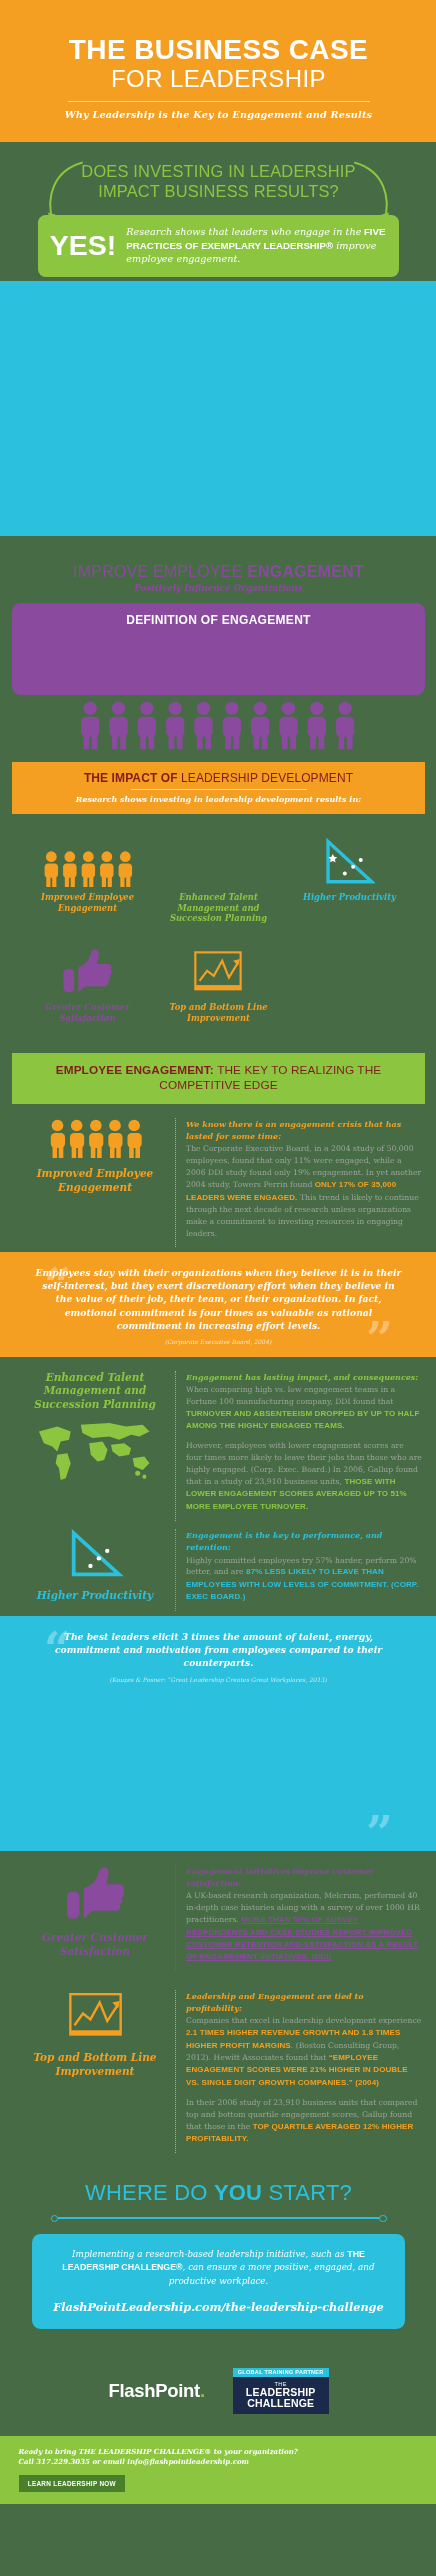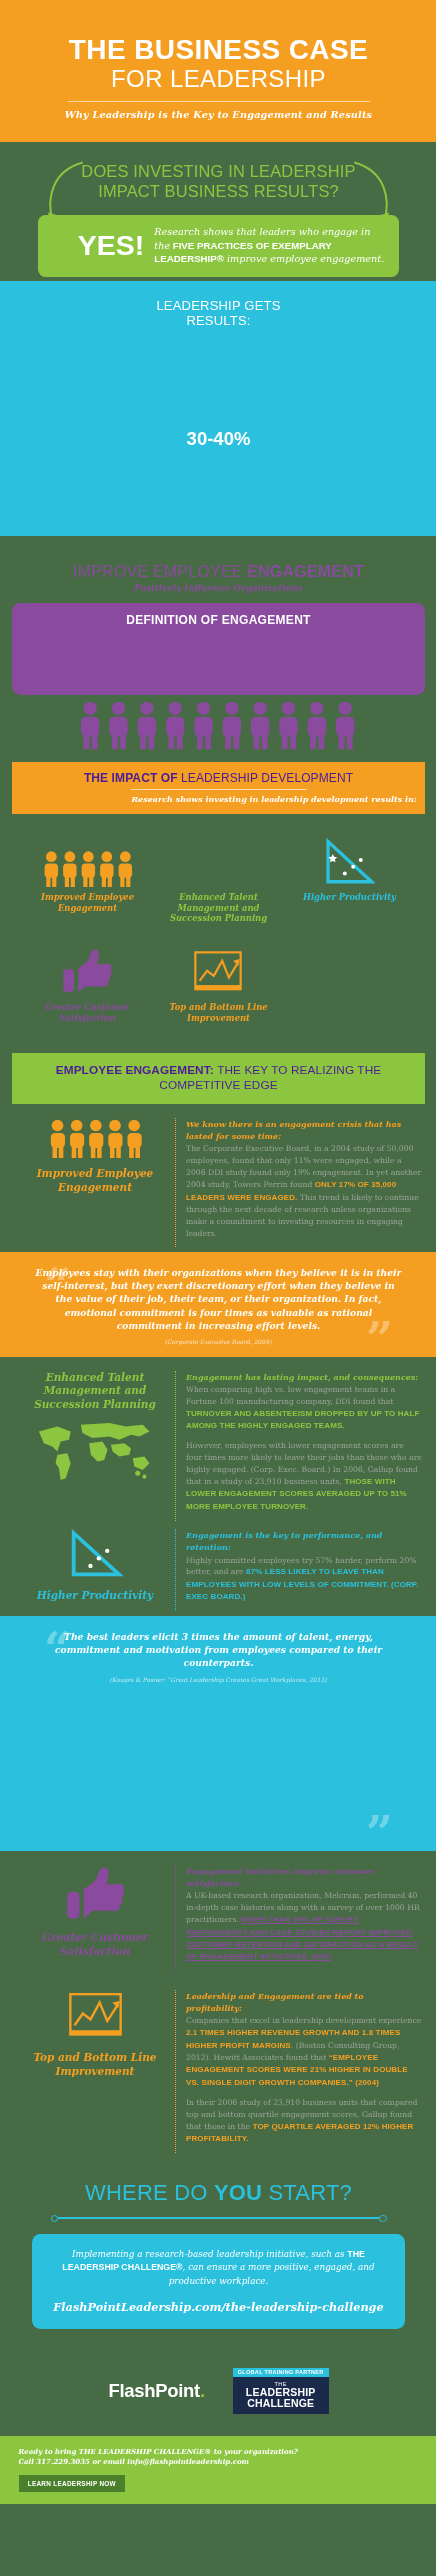--- a/index.html
+++ b/index.html
@@ -34,21 +34,21 @@
   }
   .arc{position:absolute;top:-3.4px;}
   .arc.left{left:3.4px;}
   .arc.right{right:3.4px;}
 
   .yesbox{
     margin:13.4px 38px 0;background:#8cc641;border-radius:7.6px;
     display:flex;align-items:center;padding:10px 11.8px 11.8px;
   }
   .yesbox .yes{
-    color:#fff;font-size:28.5px;font-weight:bold;line-height:1;margin-right:10px;white-space:nowrap;margin-left:28px;
+    color:#fff;font-size:28.5px;font-weight:bold;line-height:1;margin-right:10px;white-space:nowrap;
   }
   .yesbox .yestext{color:#fff;text-align:left;font-size:9.2px;line-height:1.35;}
   .yesbox .yestext .i{font-family:"DejaVu Serif",serif;font-style:italic;font-size:9.7px;}
   .yesbox .yestext .b{font-weight:bold;font-size:9.7px;}
 
   
   .blue{background:#2bc0dd;padding:17px 0 28.5px;position:relative;min-height:210px;}
   .blue-cols{display:flex;justify-content:center;gap:25px;}
   .blue-col{width:164px;text-align:center;}
   .blue-col h3{
@@ -72,25 +72,25 @@
   .defcard{
     margin:6.7px 11.8px 0;background:#8a4a9e;border-radius:8.4px;padding:10px 15px 22px;min-height:60px;
   }
   .defcard .dtitle{color:#fff;font-weight:bold;font-size:12px;text-align:center;letter-spacing:0.3px;}
   .peoplerow{display:flex;justify-content:center;gap:2.5px;margin-top:5px;}
 
   
   .banner{
     margin:11.8px 11.8px 0;background:#f59f22;padding:9.2px 8.4px 10px;text-align:center;
   }
-  .banner .btitle{color:#4c1d95;font-size:12px;font-weight:300;letter-spacing:0.1px;}
+  .banner .btitle{color:#7f1d1d;font-size:12px;font-weight:300;letter-spacing:0.1px;}
   .banner .btitle b{font-weight:bold;}
   .banner .brule{width:176px;height:0.8px;background:rgba(255,255,255,.65);margin:4.2px auto 4.2px;}
   .banner .bsub{
-    color:#fff;font-family:"DejaVu Serif",serif;font-style:italic;font-weight:bold;font-size:8px;text-align:right;
+    color:#fff;font-family:"DejaVu Serif",serif;font-style:italic;font-weight:bold;font-size:8px;
   }
   .banner.green{background:#8cc641;}
   .banner.green .btitle{font-size:11.8px;line-height:1.35;}
 
   
   .grid{display:flex;flex-wrap:wrap;padding:11.8px 22px 6.7px;}
   .cell{width:33.333%;text-align:center;padding:8.4px 3.4px 11.8px;box-sizing:border-box;}
   .cell .ilabel{
     font-family:"DejaVu Serif",serif;font-style:italic;font-weight:bold;font-size:8.4px;line-height:1.25;margin-top:5.9px;
   }
@@ -207,24 +207,20 @@
       <div class="yes">YES!</div>
       <div class="yestext">
         <span class="i">Research shows that leaders who engage in the</span>
         <span class="b">FIVE PRACTICES OF EXEMPLARY LEADERSHIP®</span><span class="i"> improve employee engagement.</span>
       </div>
     </div>
   </div>
 
   <div class="blue">
     <div class="blue-cols">
-      <div class="blue-col">
-        <h3>LEADERSHIP GETS RESULTS:</h3>
-        <div class="bignum">30-40%</div>
-      </div>
     </div>
   </div>
 
   <div class="eyebrow">
     <div class="bracket">
       <div class="etitle" style="color:#8a4a9e;">
         <span>IMPROVE EMPLOYEE </span><b>ENGAGEMENT</b>
       </div>
       <div class="esub" style="color:#8a4a9e;">Positively Influence Organizations</div>
     </div>

